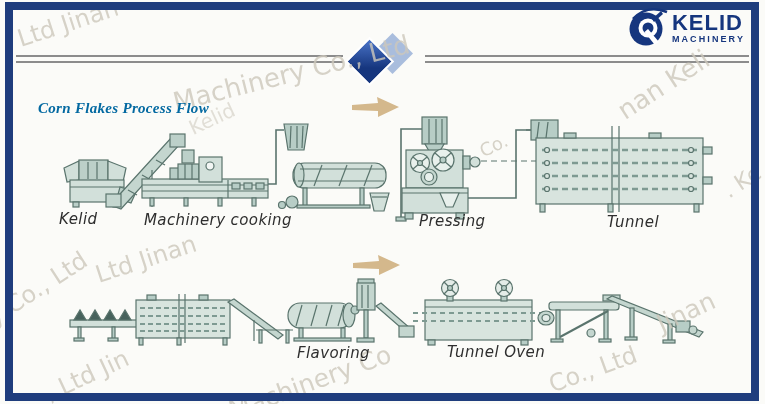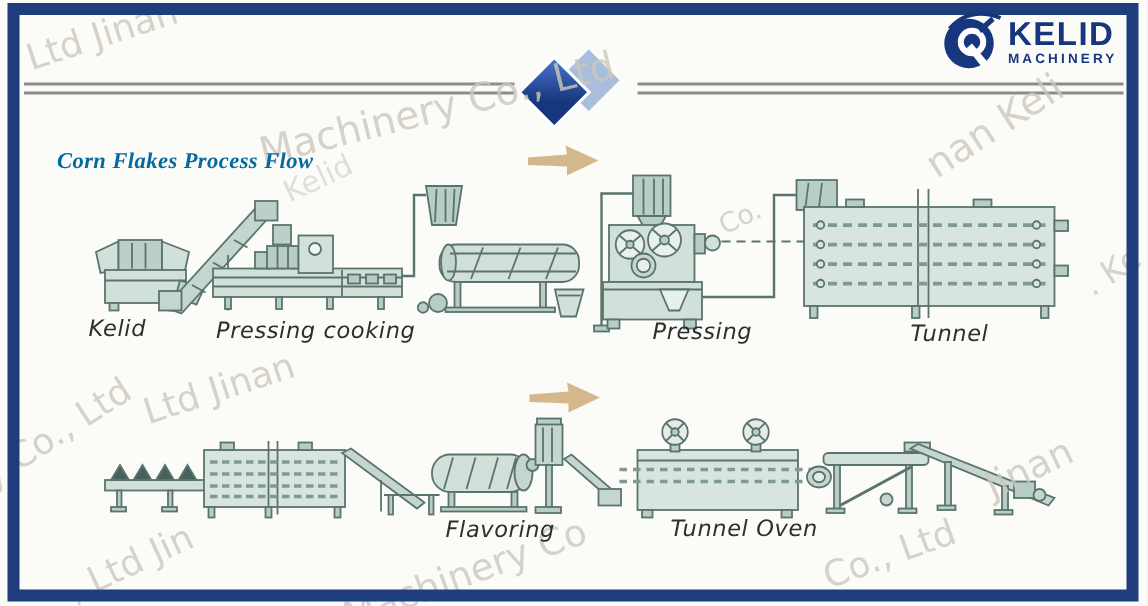--- a/index.html
+++ b/index.html
@@ -305,20 +305,20 @@
       <rect x="630" y="308" width="4" height="31" fill="#b7cdc6"></rect>
       <rect x="625" y="337" width="12" height="3" fill="#b7cdc6"></rect>
       <rect x="668" y="324" width="4" height="18" fill="#b7cdc6"></rect>
       <rect x="663" y="340" width="12" height="3" fill="#b7cdc6"></rect>
       <rect x="676" y="321" width="14" height="11" fill="#b7cdc6"></rect>
       <circle cx="693" cy="330" r="4" fill="#c4d6cf"></circle>
     </g>
   </svg>
 
   <span class="stage-label" style="left:59px;top:210px;">Kelid</span>
-  <span class="stage-label" style="left:144px;top:211px;">Pressing cooking</span>
-  <span class="stage-label" style="left:435px;top:212px;text-align:right;">Pressing</span>
+  <span class="stage-label" style="left:144px;top:211px;">Machinery cooking</span>
+  <span class="stage-label" style="left:419px;top:212px;text-align:right;">Pressing</span>
   <span class="stage-label" style="left:607px;top:213px;">Tunnel</span>
   <span class="stage-label" style="left:297px;top:344px;">Flavoring</span>
   <span class="stage-label" style="left:447px;top:343px;">Tunnel Oven</span>
 
   <div class="frame"></div>
 </div>
 
 </body></html>

